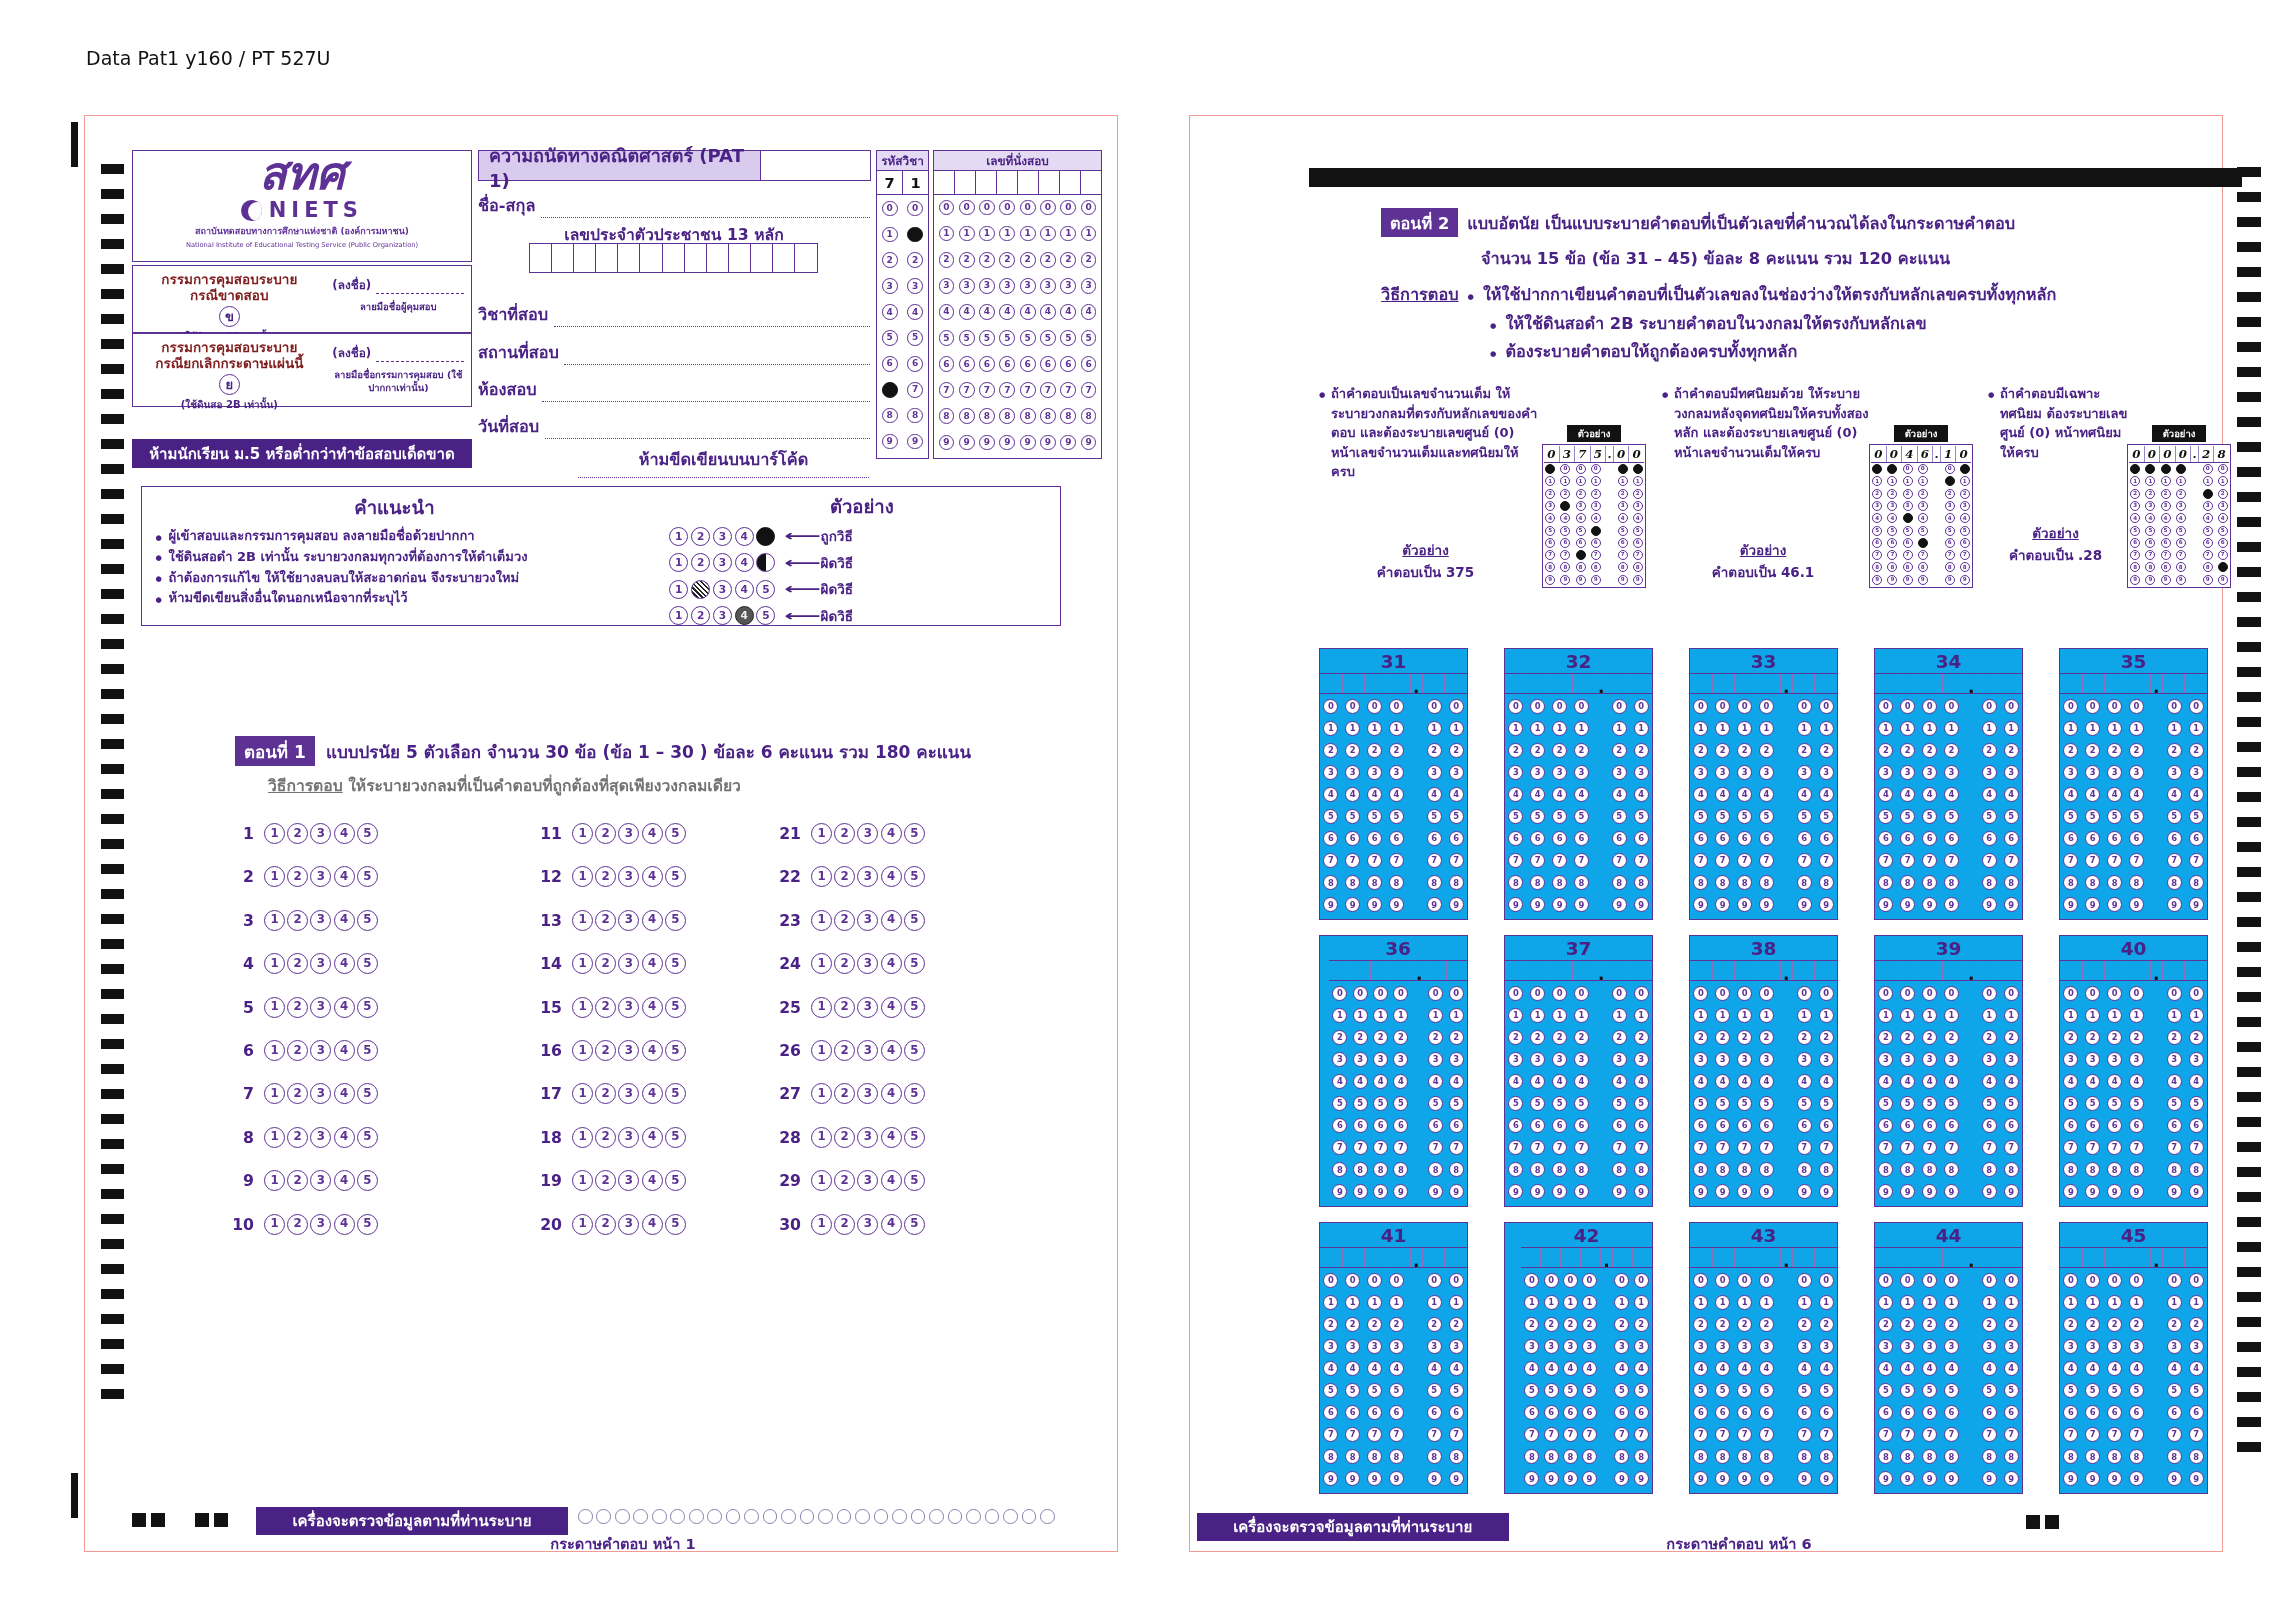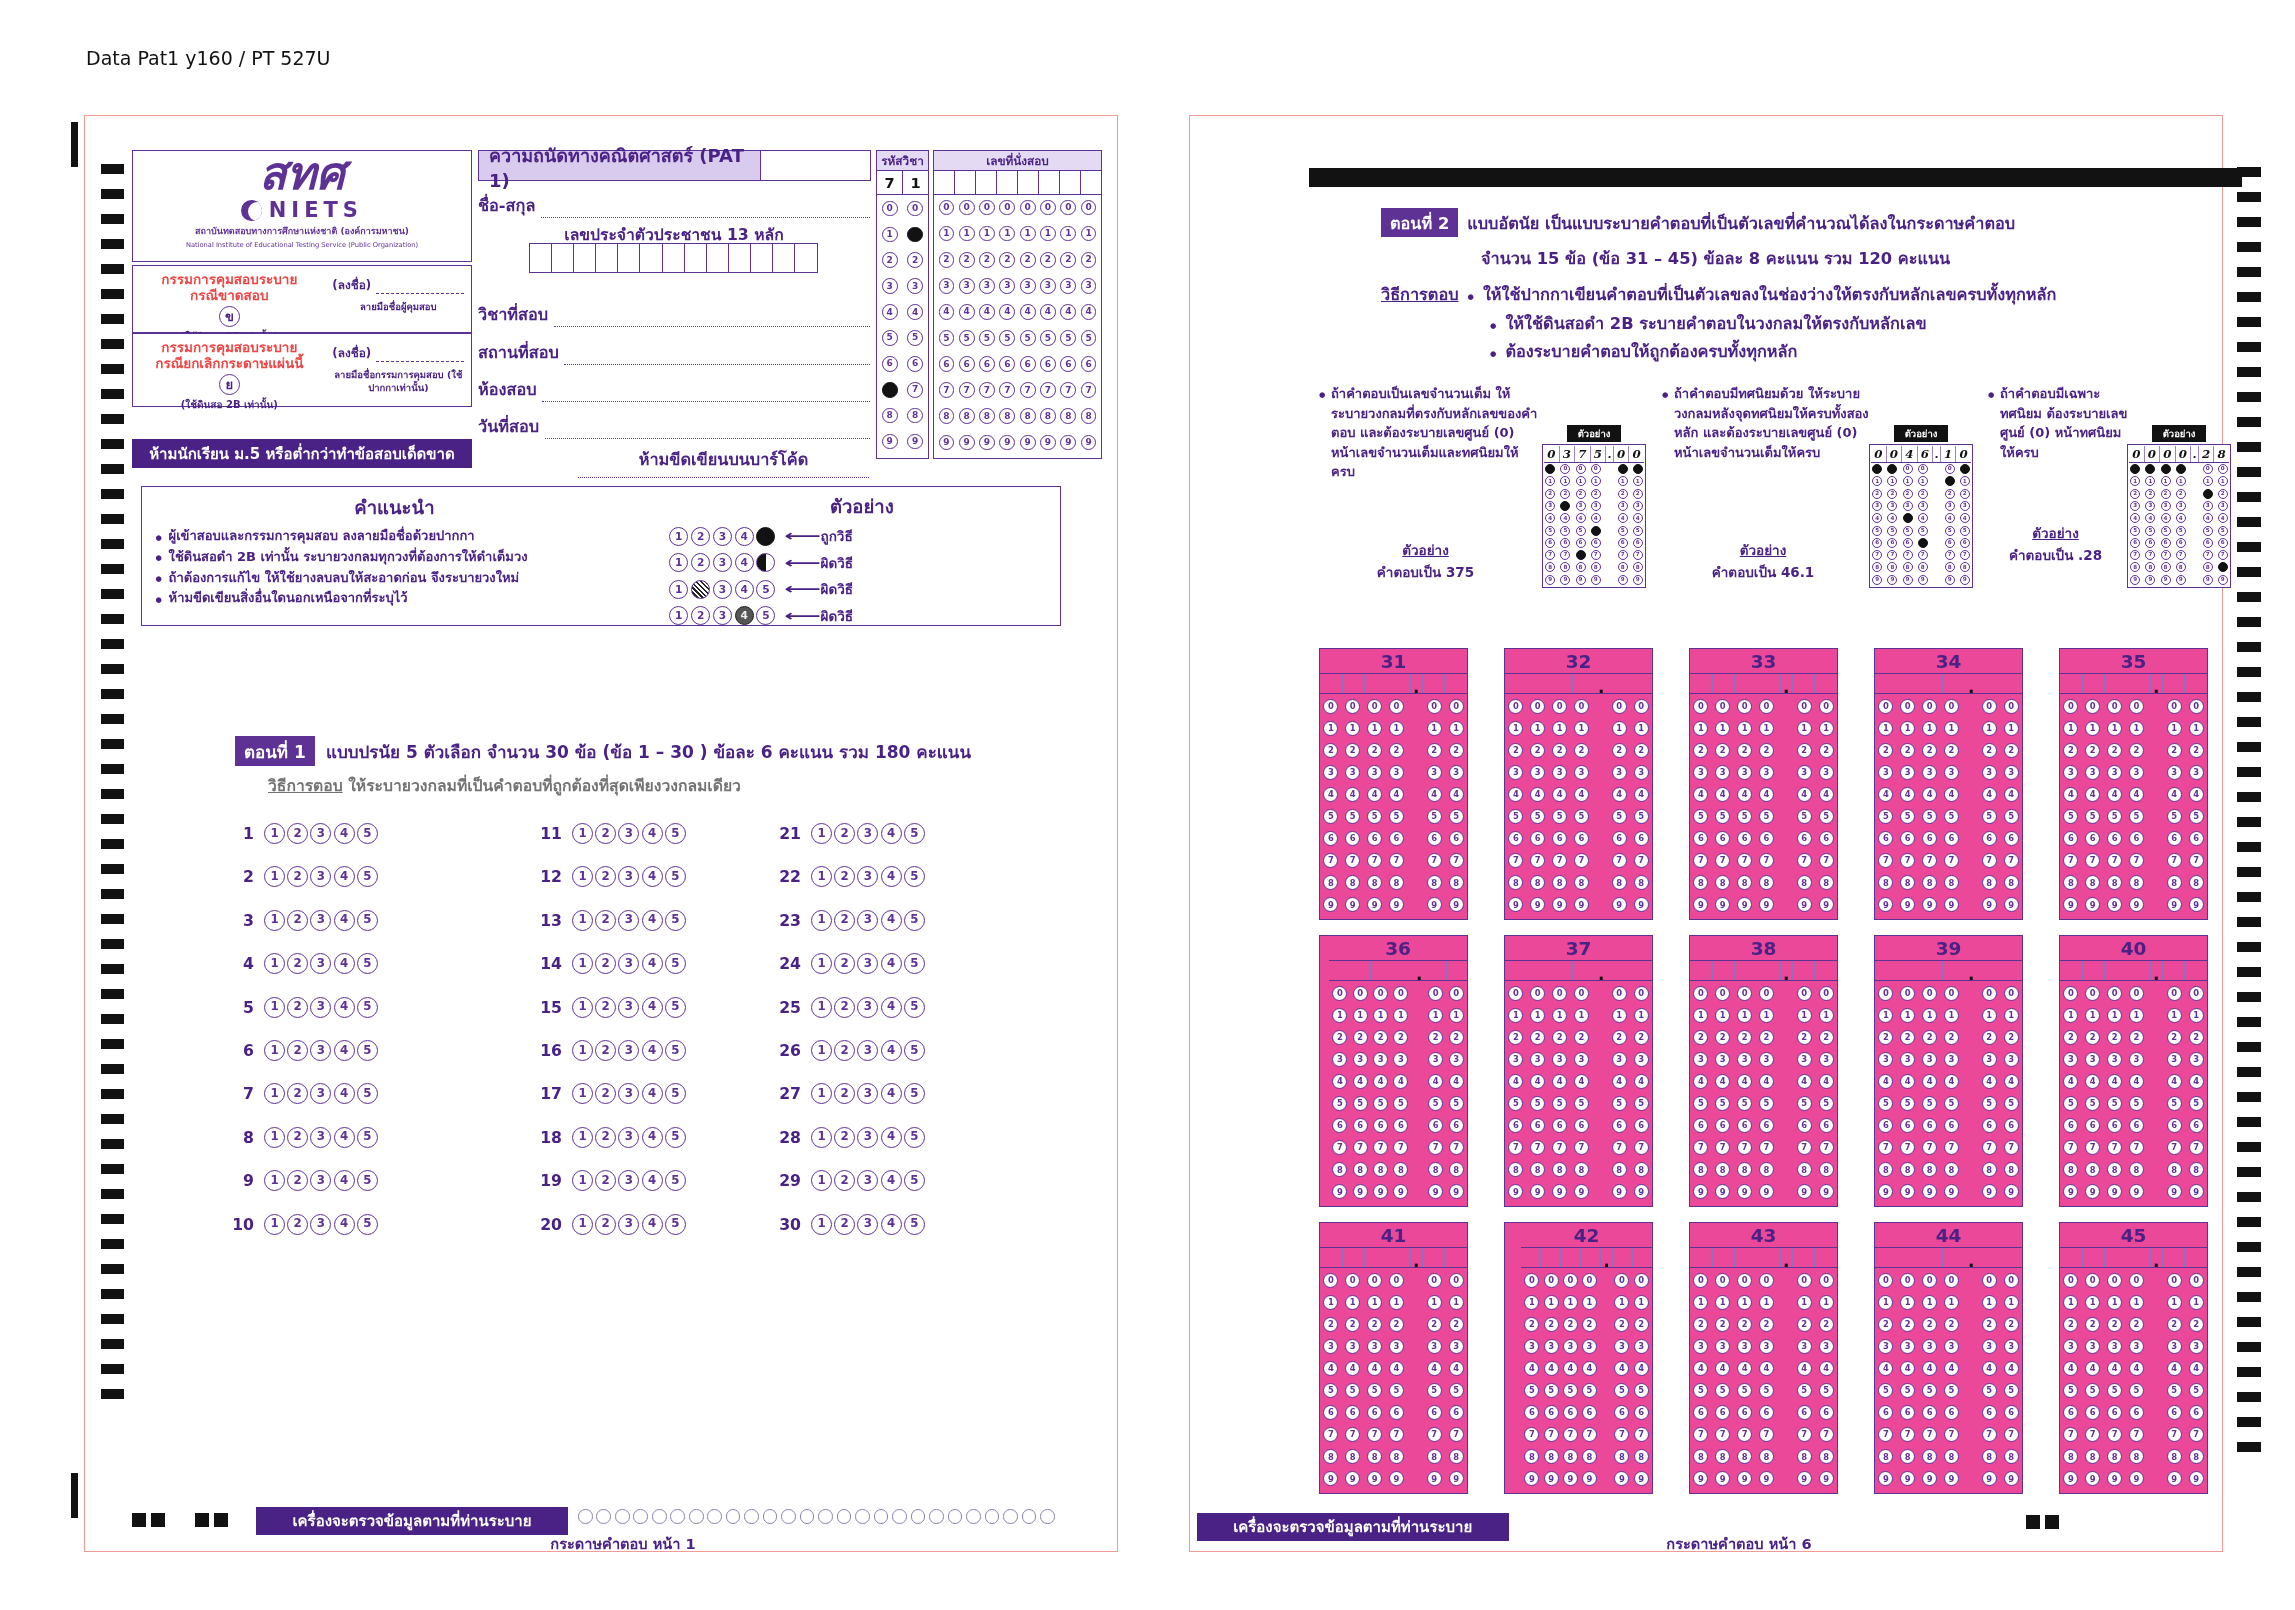--- a/index.html
+++ b/index.html
@@ -68,21 +68,21 @@
   #code-cols { display:flex; height:261px; padding:1.1px 0; }
   .vcol { flex:1; display:flex; flex-direction:column; justify-content:space-around; align-items:center; }
   #seat-rows { display:flex; flex-direction:column; justify-content:space-around; height:261px; padding:0 4.5px; }
   .hrow { display:flex; justify-content:space-between; }
 
   
   .cbox { position:absolute; left:47px; width:340px; border:1.7px solid #5e3195; display:flex; background:#fff; }
   #cbox1 { top:149px; height:68px; }
   #cbox2 { top:217px; height:74px; }
   .cbox-l { width:57%; text-align:center; padding-top:4.5px; }
-  .cbox-t { font-size:13.5px; font-weight:bold; color:#ef4444; line-height:1.25; }
+  .cbox-t { font-size:13.5px; font-weight:bold; color:#7f1d1d; line-height:1.25; }
   .letter { width:21px; height:21px; border:1.4px solid #5e3195; border-radius:50%; margin:2.2px auto 1.1px; display:flex;
             align-items:center; justify-content:center; font-size:13px; font-weight:bold; color:#4a2185; }
   .cnote { font-size:10px; font-weight:bold; color:#4a2185; }
   .cbox-r { flex:1; padding:9px 6.7px 3.4px; font-size:11.8px; font-weight:bold; color:#4a2185; }
   .sign-row { display:flex; align-items:flex-end; gap:4.5px; }
   .sign-cap { text-align:center; font-size:9.5px; margin-top:6.7px; line-height:1.35; }
   .banner { background:#4a2185; color:#fff; font-weight:bold; display:flex; align-items:center; justify-content:center; }
   #ban-banner { position:absolute; left:47px; top:323px; width:340px; height:29px; font-size:15px; }
   #barcode-note { position:absolute; left:493px; top:330px; width:291px; font-size:16.3px; font-weight:bold; color:#4a2185;
                   border-bottom:1.7px dotted #5e3195; padding-bottom:4.5px; text-align:center; }
@@ -134,21 +134,21 @@
                 padding:1.1px 0; font-weight:bold; }
   .mini-box { border:1.1px solid #5e3195; background:#fff; margin-top:1.7px; padding:1.1px; }
   .mini-write { display:flex; height:17px; border-bottom:0.8px solid #5e3195; }
   .mw { flex:1; border-right:0.6px solid #9b84c6; display:flex; align-items:center; justify-content:center;
         font-size:11.8px; font-weight:bold; color:#121212; font-family:"DejaVu Serif", serif; font-style:italic; }
   .mw:last-child { border-right:none; }
   .mw-dot { flex:none; width:7.8px; }
   .mini-row { display:flex; justify-content:space-between; align-items:center; height:12.3px; padding:0 1.1px; }
   .mdot { width:6.7px; }
 
-  .agrid { position:absolute; width:149px; height:272px; border:1.4px solid #5e3195; background:#ec4899; }
+  .agrid { position:absolute; width:149px; height:272px; border:1.4px solid #5e3195; background:#0ea5e9; }
   .agrid-head { height:25px; border-bottom:1.1px solid #5e3195; display:flex; align-items:center; justify-content:center;
                 font-size:18.5px; font-weight:bold; color:#4a2185; }
   .agrid-write { height:20px; border-bottom:1.1px solid #5e3195; display:flex; }
   .wc { flex:1; border-right:0.8px solid #8d6fc0; }
   .agrid-write .wc:last-child { border-right:none; }
   .wdot { width:12.3px; display:flex; align-items:flex-end; justify-content:center; font-size:17px; font-weight:bold;
           color:#121212; border-right:0.8px solid #8d6fc0; line-height:0.6; padding-bottom:1.1px; }
   .agrid-body { height:223px; display:flex; flex-direction:column; justify-content:space-around; padding:1.1px 3.4px; }
   .agrid-row { display:flex; justify-content:space-between; align-items:center; }
   .gdot { width:9px; }

